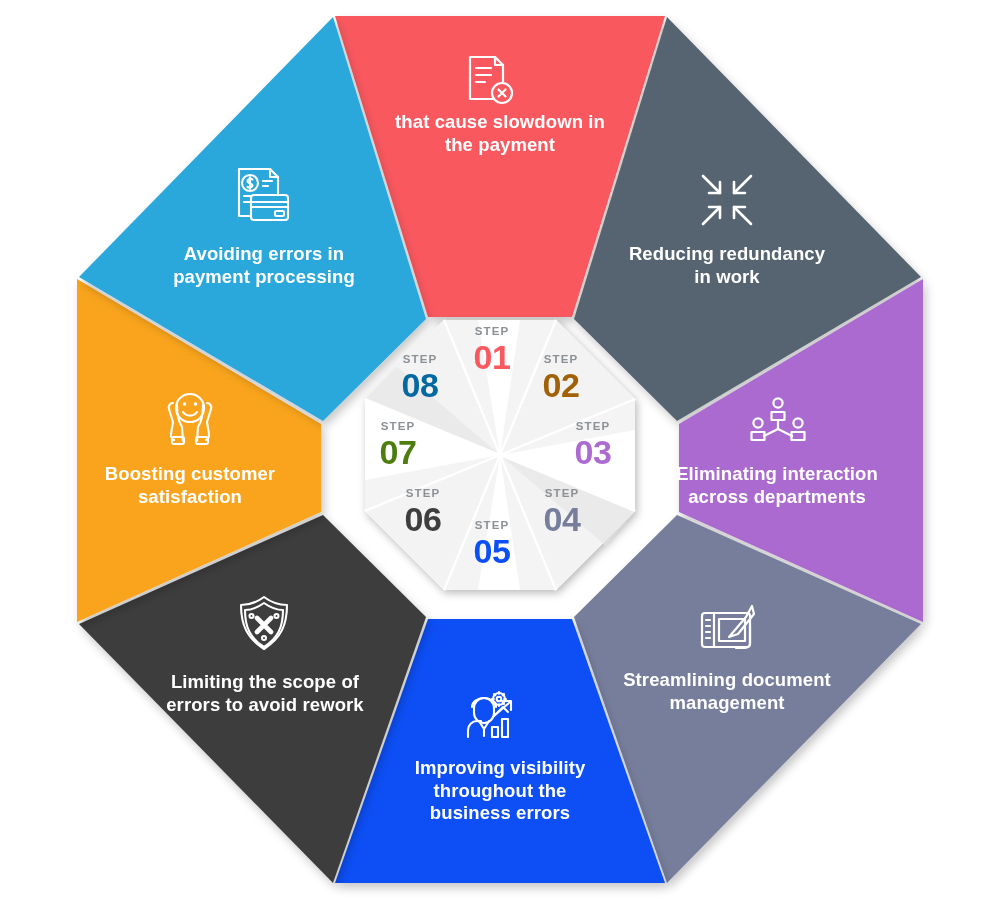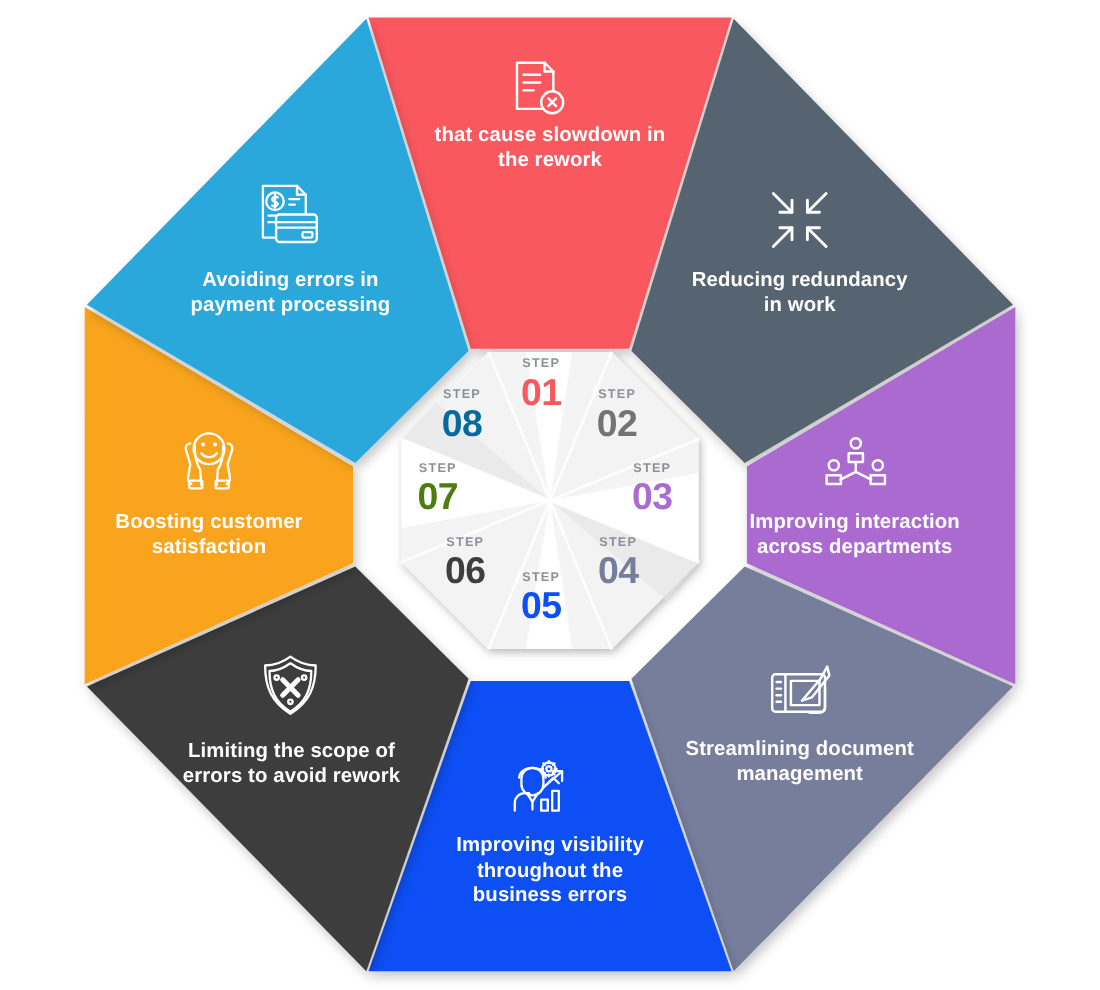--- a/index.html
+++ b/index.html
@@ -234,30 +234,30 @@
       <rect x="19" y="27" width="37" height="25" rx="3" fill="#2BA8DC"></rect>
       <line x1="19" y1="34" x2="56" y2="34"></line>
       <line x1="19" y1="39" x2="56" y2="39"></line>
       <rect x="43" y="43" width="9" height="5" rx="1.2"></rect>
     </g>
 
   </svg>
 
   <div class="seg-label" style="left:360px; top:111px; width:280px;">
     <div>that cause slowdown in</div>
-    <div>the rework</div>
+    <div>the payment</div>
   </div>
 
   <div class="seg-label" style="left:602px; top:243px; width:250px;">
     <div>Reducing redundancy</div>
     <div>in work</div>
   </div>
 
   <div class="seg-label" style="left:652px; top:463px; width:250px;">
-    <div>Improving interaction</div>
+    <div>Eliminating interaction</div>
     <div>across departments</div>
   </div>
 
   <div class="seg-label" style="left:602px; top:669px; width:250px;">
     <div>Streamlining document</div>
     <div>management</div>
   </div>
 
   <div class="seg-label" style="left:372px; top:757px; width:256px;">
     <div>Improving visibility</div>
@@ -280,21 +280,21 @@
     <div>payment processing</div>
   </div>
 
   <div class="step-cell" style="left:447px; top:326px;">
     <div class="step-word">STEP</div>
     <div class="step-num" style="color:#F9585E;">01</div>
   </div>
 
   <div class="step-cell" style="left:516px; top:354px;">
     <div class="step-word">STEP</div>
-    <div class="step-num" style="color:#737373;">02</div>
+    <div class="step-num" style="color:#a16207;">02</div>
   </div>
 
   <div class="step-cell" style="left:548px; top:421px;">
     <div class="step-word">STEP</div>
     <div class="step-num" style="color:#AB6BD0;">03</div>
   </div>
 
   <div class="step-cell" style="left:517px; top:488px;">
     <div class="step-word">STEP</div>
     <div class="step-num" style="color:#767E9C;">04</div>

